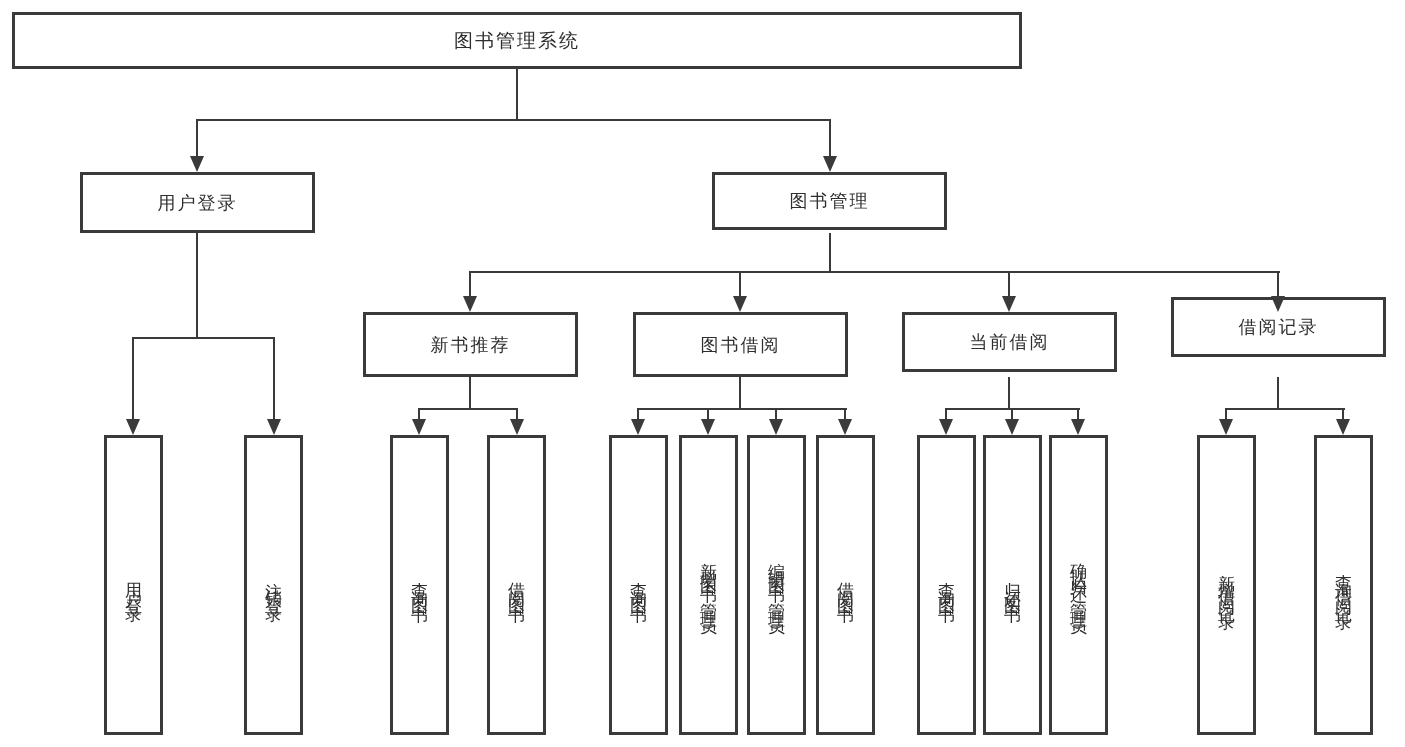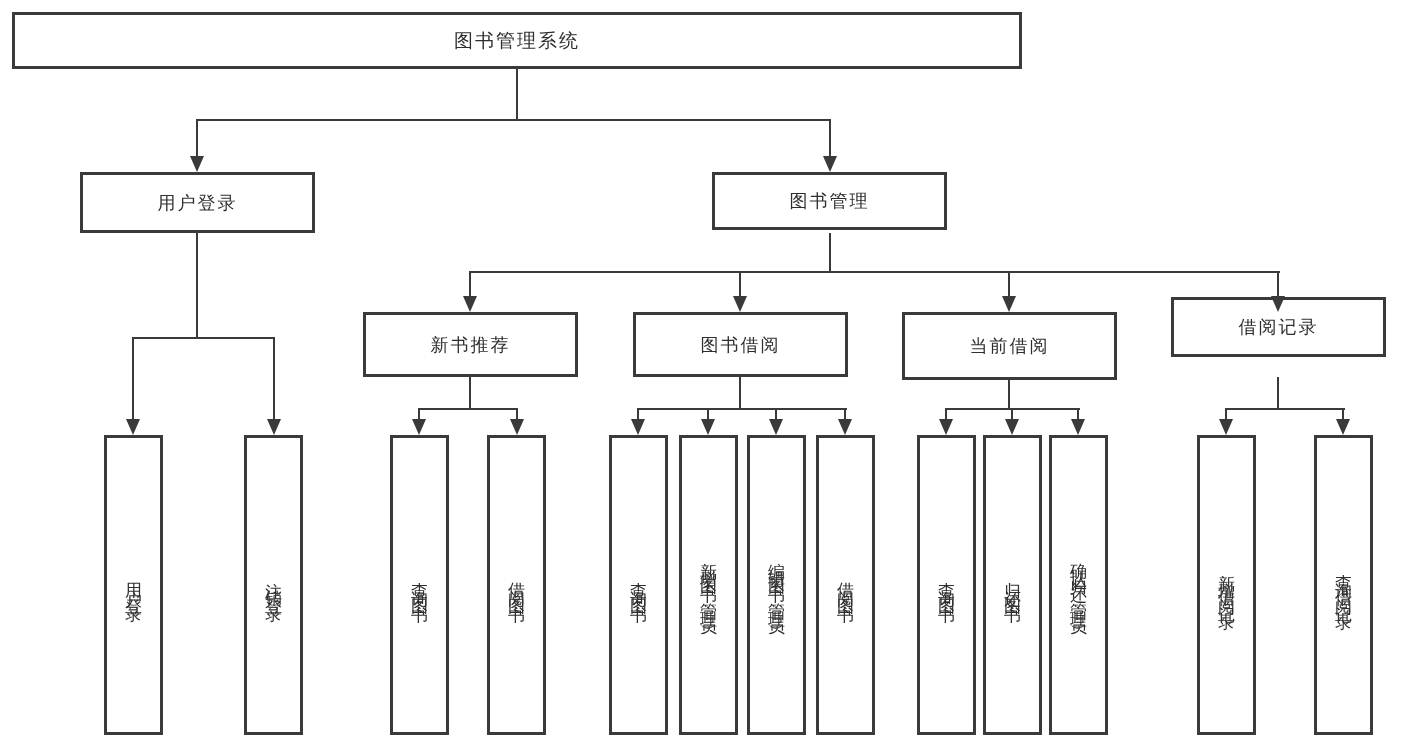--- a/index.html
+++ b/index.html
@@ -69,21 +69,21 @@
   <div class="box" style="left:712px;top:172px;width:235px;height:58px">
     <span class="lbl">图书管理</span>
   </div>
 
   <div class="box" style="left:633px;top:312px;width:215px;height:65px">
     <span class="lbl">图书借阅</span>
   </div>
   <div class="box" style="left:363px;top:312px;width:215px;height:65px">
     <span class="lbl">新书推荐</span>
   </div>
-  <div class="box" style="left:902px;top:312px;width:215px;height:68px">
+  <div class="box" style="left:902px;top:312px;width:215px;height:60px">
     <span class="lbl">当前借阅</span>
   </div>
   <div class="box" style="left:1171px;top:297px;width:215px;height:60px">
     <span class="lbl">借阅记录</span>
   </div>
 
   <div class="box" style="left:104px;top:435px;width:59px;height:300px">
     <span class="vlbl">用户登录</span>
   </div>
   <div class="box" style="left:244px;top:435px;width:59px;height:300px">

